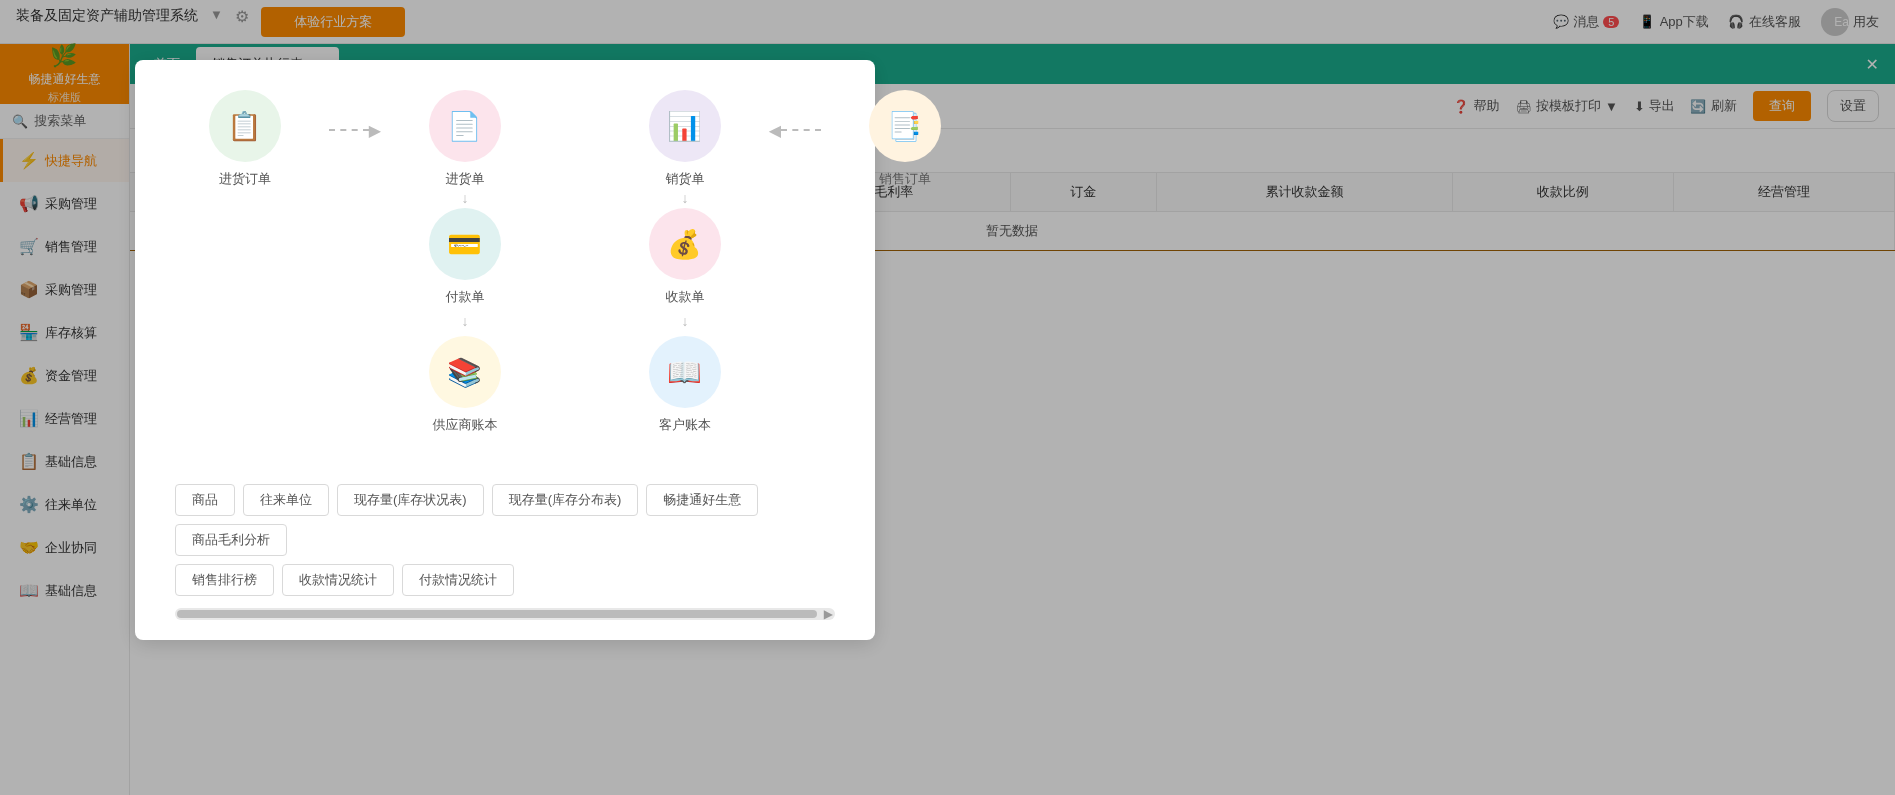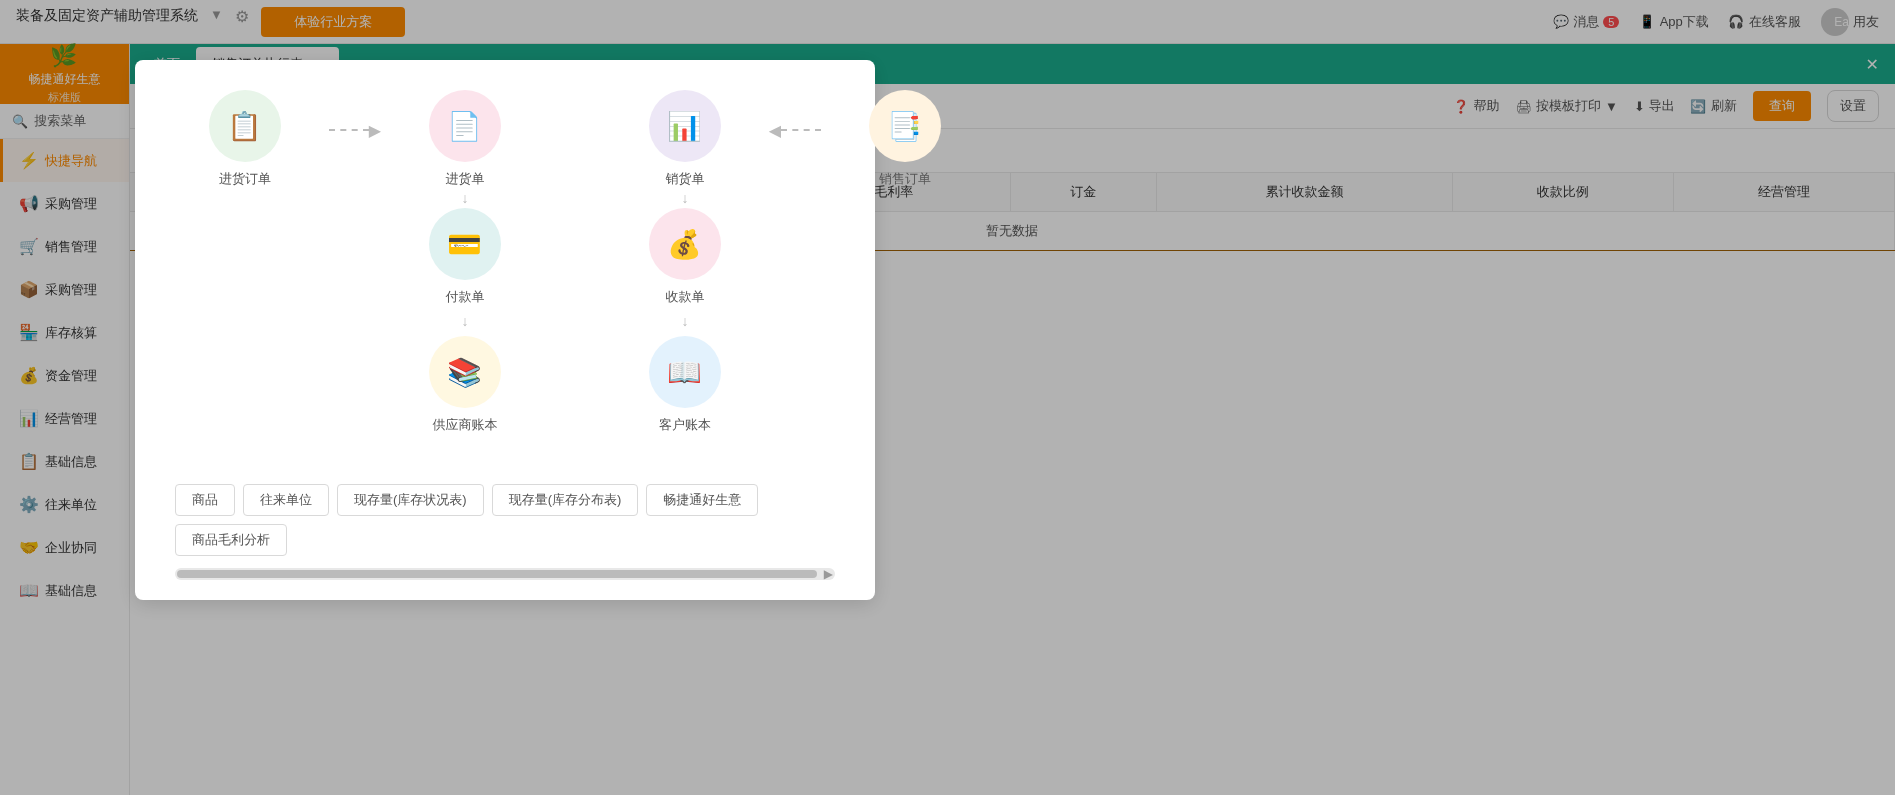--- a/index.html
+++ b/index.html
@@ -406,20 +406,25 @@
 
     <div class="common-functions">
       <div class="btn-group">
         <button class="func-btn">商品</button>
         <button class="func-btn">往来单位</button>
         <button class="func-btn">现存量(库存状况表)</button>
         <button class="func-btn">现存量(库存分布表)</button>
         <button class="func-btn">畅捷通好生意</button>
         <button class="func-btn">商品毛利分析</button>
       </div>
+      <div class="btn-group">
+        <button class="func-btn">销售排行榜</button>
+        <button class="func-btn">收款情况统计</button>
+        <button class="func-btn">付款情况统计</button>
+      </div>
     </div>
 
     <div class="popup-scroll">
       <div class="popup-scrollbar"></div>
       <span class="scroll-arrow">▶</span>
     </div>
 
   </div>
 </div>
 

